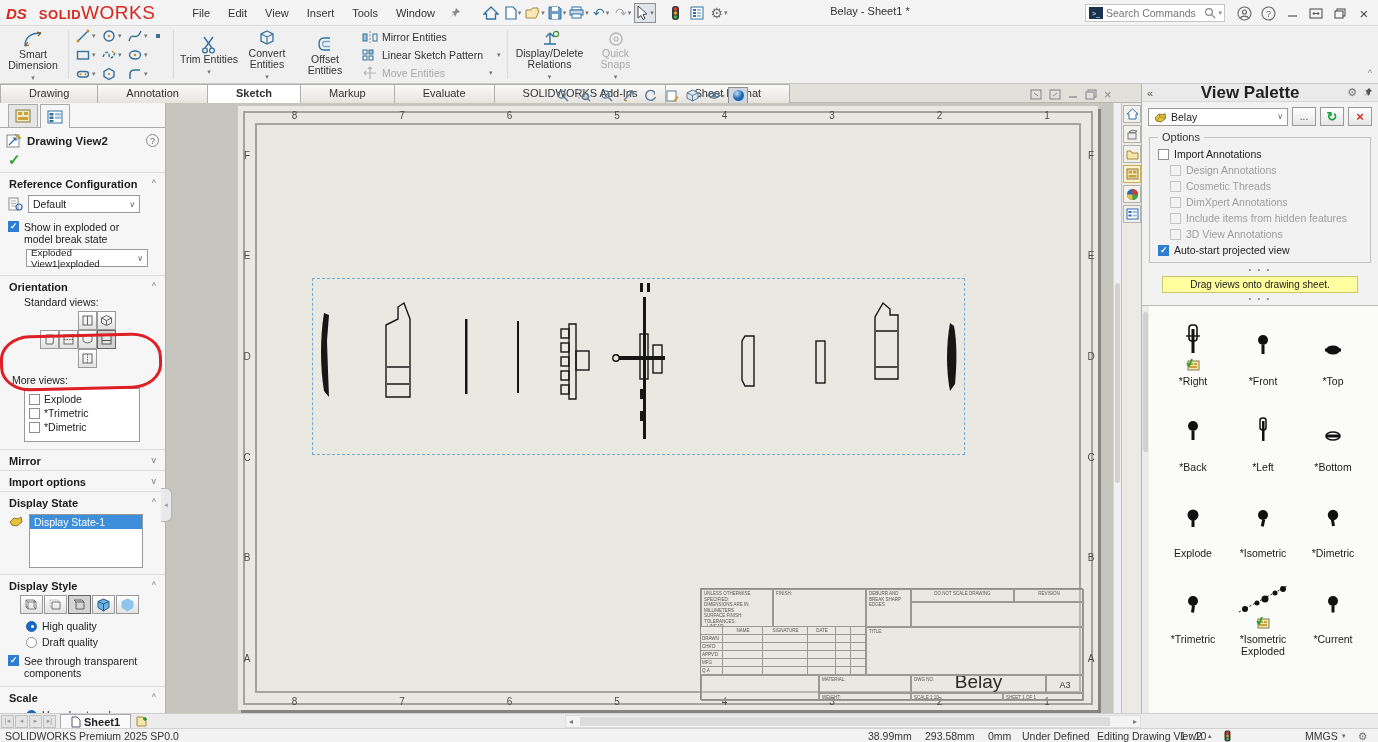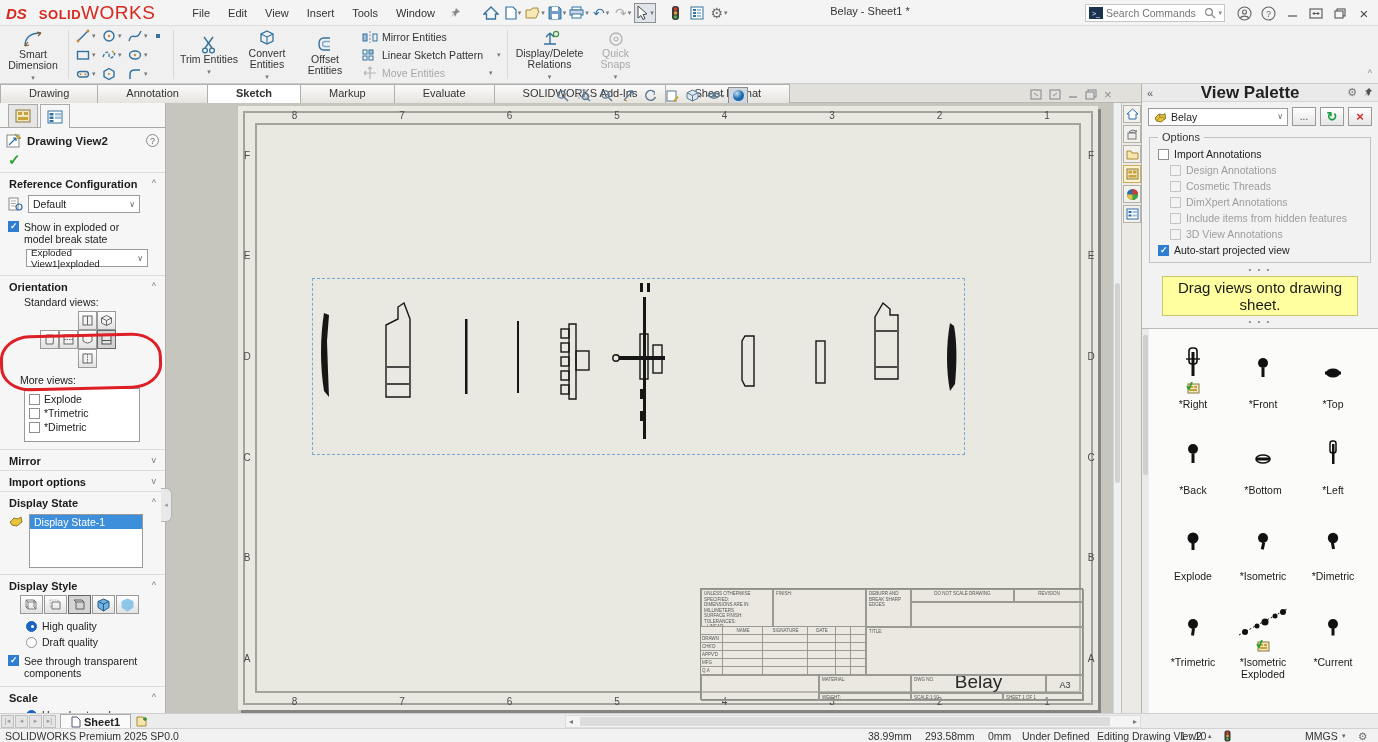--- a/index.html
+++ b/index.html
@@ -104,21 +104,21 @@
   #palhead { height:18px; display:flex; align-items:center; padding:0 5px; background:#eaeaea; border-bottom:1px solid #d5d5d5; }
   #palhead .t { flex:1; text-align:center; font-weight:bold; font-size:17px; color:#222; }
   .palrow { display:flex; align-items:center; gap:4px; padding:5px 6px 3px; }
   .palbtn { width:24px; height:19px; border:1px solid #9a9a9a; background:linear-gradient(#fff,#e6e6e6); display:inline-flex; align-items:center; justify-content:center; font-size:10px; color:#444; }
   #optgroup { position:relative; margin:8px 7px 4px; border:1px solid #c2c2c2; padding:8px 6px 4px; }
   #optgroup .glabel { position:absolute; top:-7px; left:8px; background:#f2f2f2; padding:0 4px; color:#333; }
   .optrow { display:flex; align-items:center; gap:5px; padding:2px 0 2px 2px; font-size:10.5px; color:#222; }
   .optrow.sub { padding-left:14px; }
   .optrow.dis { color:#9d9d9d; }
   .dots { text-align:center; color:#8a8a8a; font-size:8px; letter-spacing:2px; line-height:6px; }
-  #banner { margin:3px 20px; background:#ffffa0; border:1px solid #c9c871; text-align:center; font-size:15px; padding:2px 0; color:#1a1a1a; }
+  #banner { margin:3px 20px; background:#ffffa0; border:1px solid #c9c871; text-align:center; font-size:10px; padding:2px 0; color:#1a1a1a; }
   #thumbs { position:relative; margin-top:3px; border-top:1px solid #bbb; background:#fbfbfa; height:468px; padding:10px 0 0 16px; }
   #thumbs .lscroll { position:absolute; left:0; top:0; bottom:0; width:7px; background:#ebebeb; }
   #thumbs .lscroll .thumb { position:absolute; left:1px; top:6px; width:5px; height:140px; background:#d0d0d0; border-radius:2px; }
   .vgrid { display:grid; grid-template-columns:70px 70px 70px; }
   .vcell { height:86px; display:flex; flex-direction:column; align-items:center; justify-content:flex-start; padding-top:8px; }
   .vcell .icon { height:34px; display:flex; align-items:flex-end; justify-content:center; }
   .vcell .lbl { font-size:10.5px; color:#1a1a1a; text-align:center; margin-top:4px; line-height:12px; }
   .badge { margin-top:1px; height:12px; }
 
   
@@ -629,21 +629,21 @@
     </div>
     <div style="display:flex; margin-left:38px;">
       <span class="btn19">
           <svg width="13" height="13" viewBox="0 0 13 13">
             <rect x="2" y="2" width="9" height="9" fill="#f2f2f2" stroke="#666"></rect>
             <line x1="6.5" y1="2" x2="6.5" y2="11" stroke="#666" stroke-dasharray="1.5 1"></line>
           </svg>
         </span>
     </div>
   </div>
-  <div style="padding:6px 0 2px 20px; font-size:10.5px; color:#222;">More views:</div>
+  <div style="padding:6px 0 2px 12px; font-size:10.5px; color:#222;">More views:</div>
   <div class="whitebox" style="margin-left:24px; width:116px; height:54px; padding:3px 4px;">
     <div class="flex" style="gap:4px; height:14px;">
         <span class="chk"></span>
         <span style="font-size:10.5px">Explode</span>
       </div>
     <div class="flex" style="gap:4px; height:14px;">
         <span class="chk"></span>
         <span style="font-size:10.5px">*Trimetric</span>
       </div>
     <div class="flex" style="gap:4px; height:14px;">
@@ -1023,37 +1023,37 @@
             <svg width="20" height="26" viewBox="0 0 20 26">
               <circle cx="10" cy="8" r="5" fill="#111"></circle>
               <rect x="8.5" y="13" width="3" height="9" fill="#111"></rect>
             </svg>
           </span>
         <span class="badge"></span>
           <span class="lbl">*Back</span>
       </div>
       <div class="vcell">
         <span class="icon">
+            <svg width="16" height="28" viewBox="0 0 16 28">
+              <rect x="5" y="2" width="6" height="12" rx="2.5" fill="none" stroke="#111" stroke-width="1.5"></rect>
+              <rect x="7" y="5" width="2.5" height="20" fill="#111"></rect>
+            </svg>
+          </span>
+        <span class="badge"></span>
+          <span class="lbl">*Left</span>
+      </div>
+      <div class="vcell">
+        <span class="icon">
             <svg width="26" height="16" viewBox="0 0 26 16">
               <ellipse cx="13" cy="8" rx="7" ry="4" fill="none" stroke="#111" stroke-width="1.6"></ellipse>
               <rect x="6" y="6.5" width="14" height="3" fill="#111"></rect>
             </svg>
           </span>
         <span class="badge"></span>
           <span class="lbl">*Bottom</span>
-      </div>
-      <div class="vcell">
-        <span class="icon">
-            <svg width="16" height="28" viewBox="0 0 16 28">
-              <rect x="5" y="2" width="6" height="12" rx="2.5" fill="none" stroke="#111" stroke-width="1.5"></rect>
-              <rect x="7" y="5" width="2.5" height="20" fill="#111"></rect>
-            </svg>
-          </span>
-        <span class="badge"></span>
-          <span class="lbl">*Left</span>
       </div>
       <div class="vcell">
         <span class="icon">
             <svg width="20" height="24" viewBox="0 0 20 24">
               <circle cx="10" cy="9" r="5.5" fill="#111"></circle>
               <rect x="8.5" y="14" width="3" height="7" fill="#111"></rect>
             </svg>
           </span>
         <span class="badge"></span>
           <span class="lbl">Explode</span>

